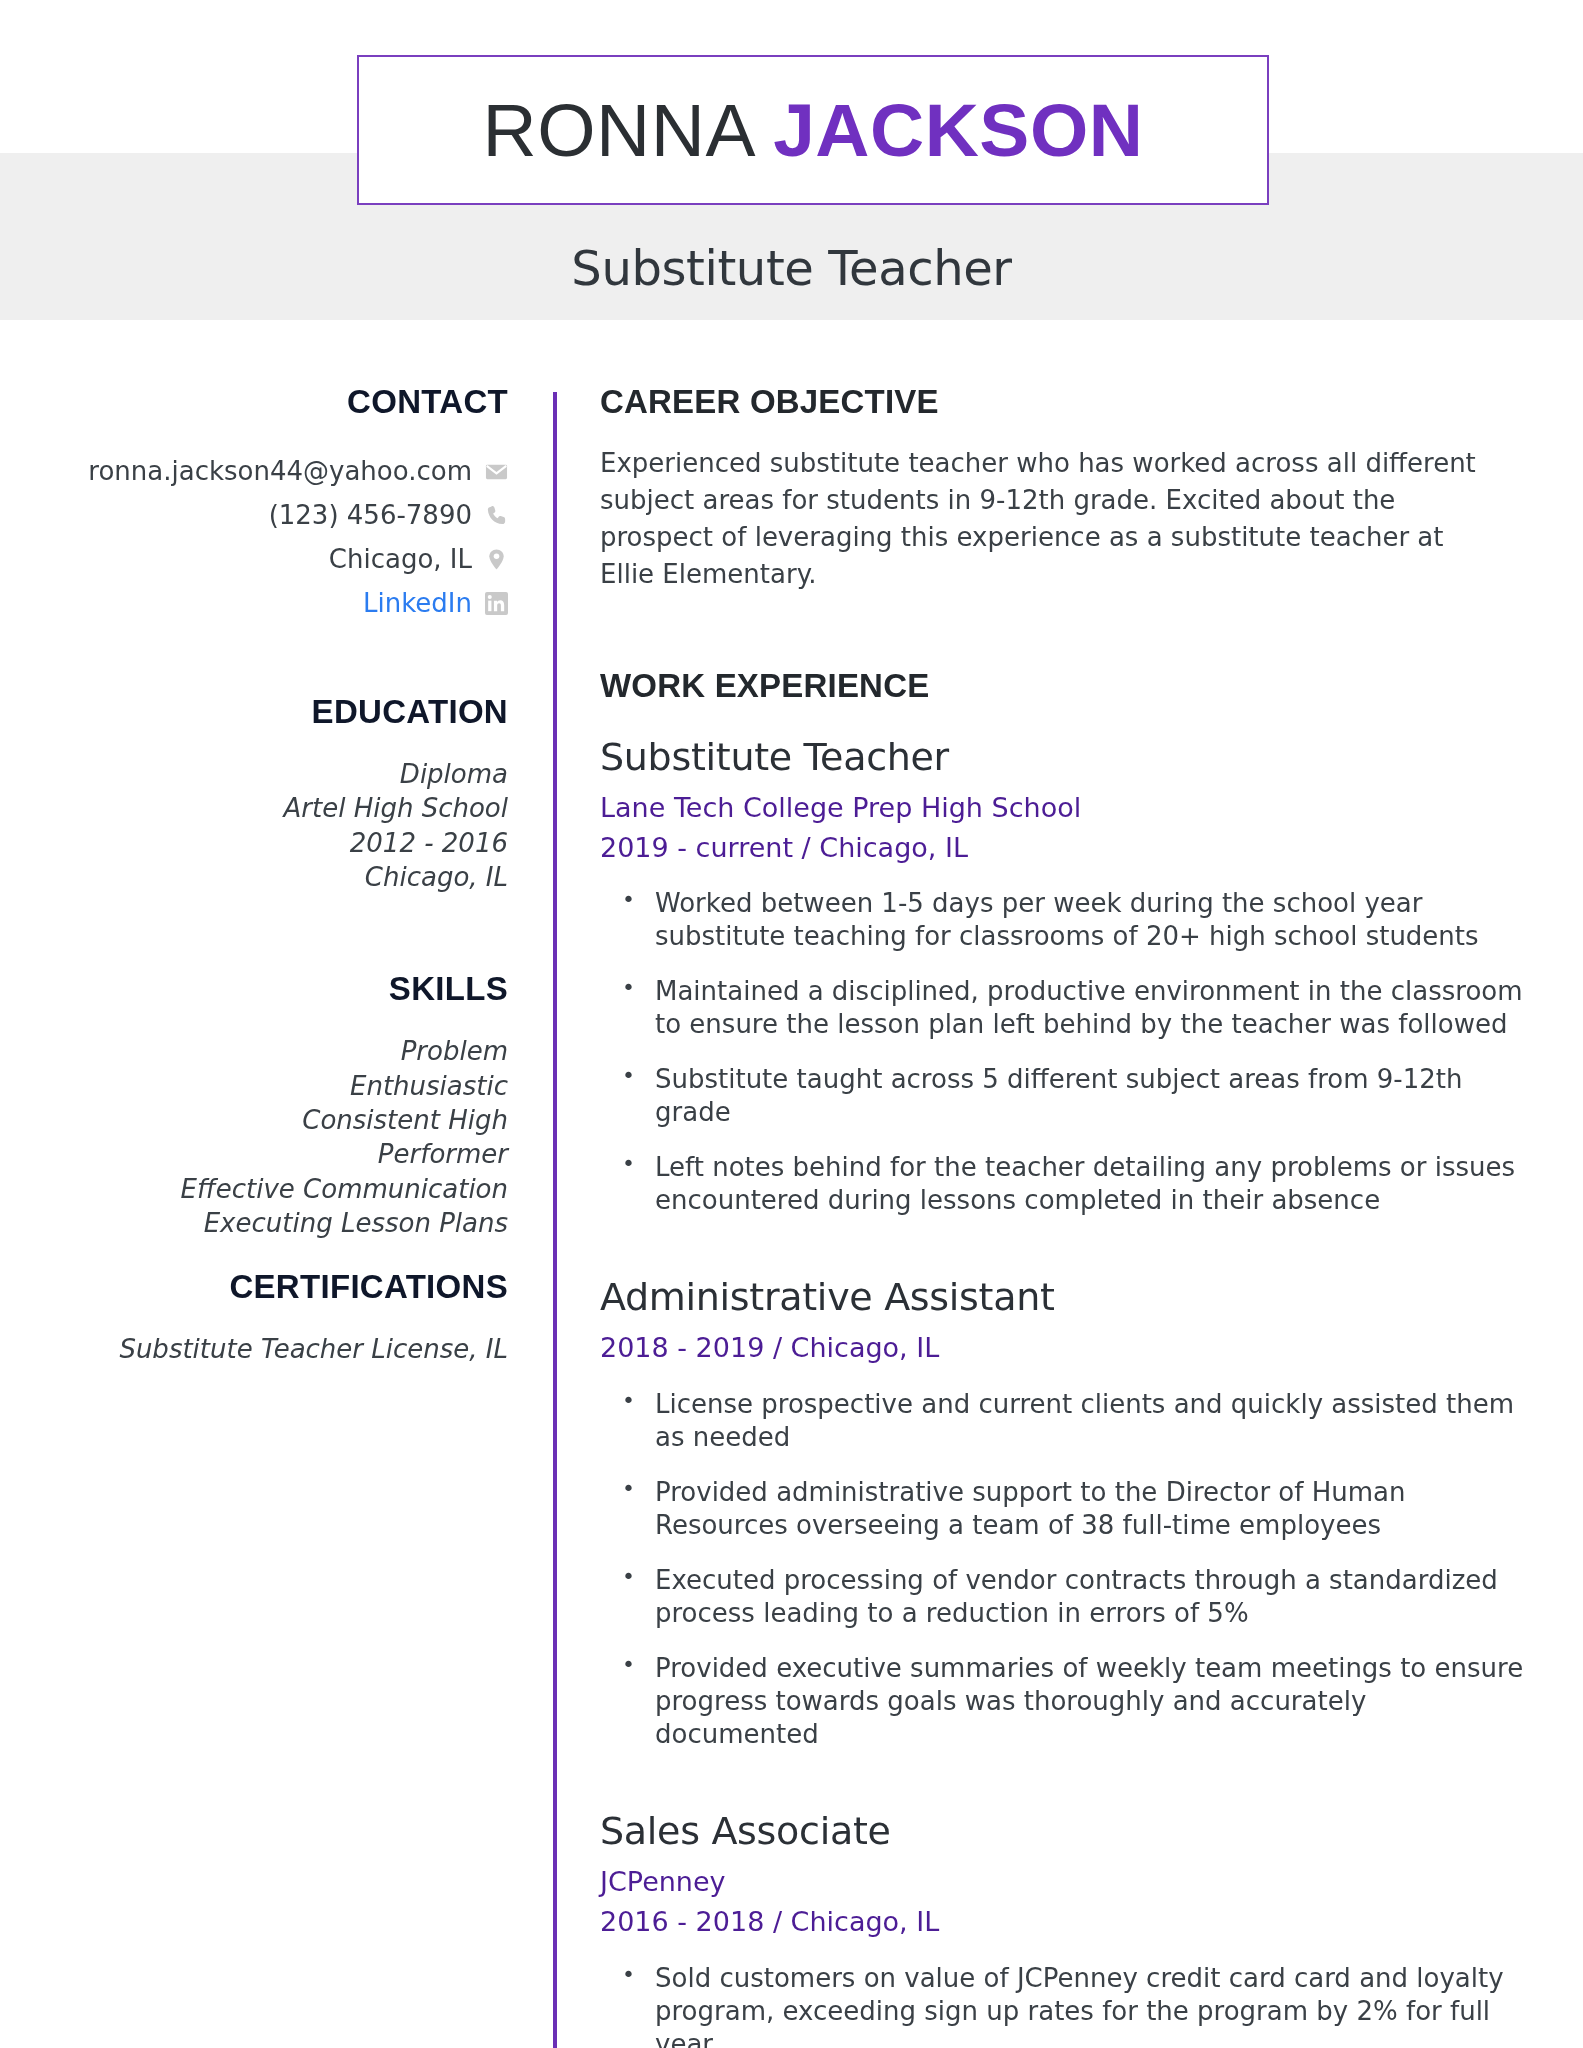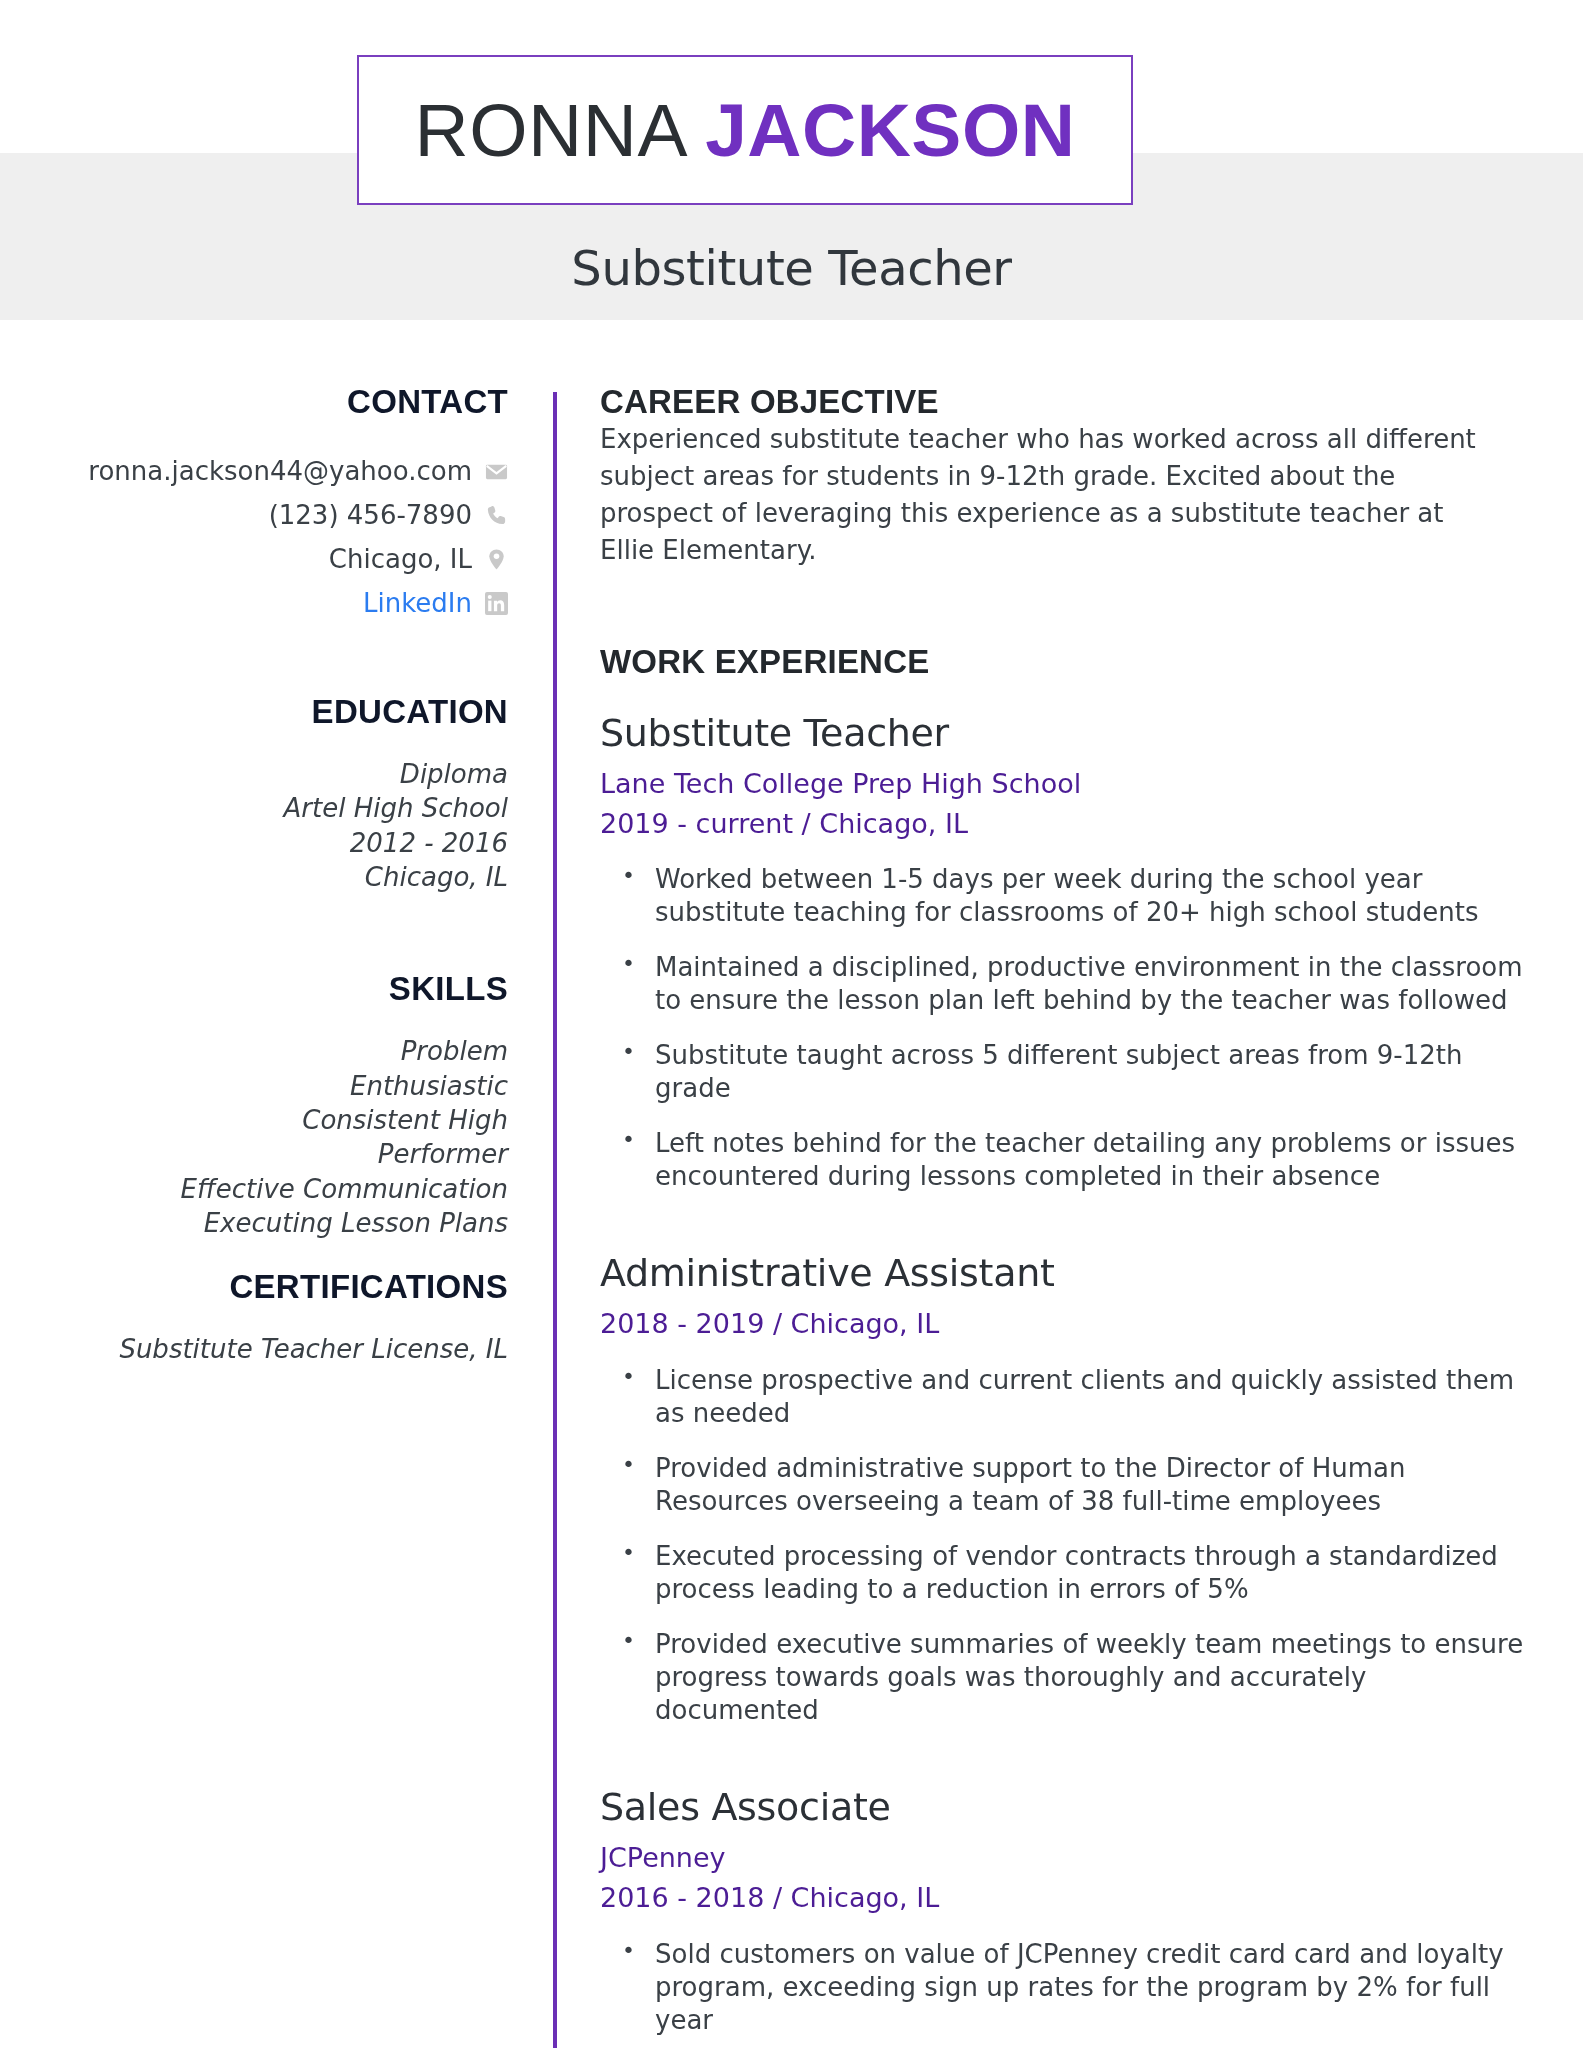--- a/index.html
+++ b/index.html
@@ -26,21 +26,21 @@
     top: 153px;
     width: 1583px;
     height: 167px;
     background: #efefef;
   }
 
   .name-box {
     position: absolute;
     left: 357px;
     top: 55px;
-    width: 776px;
+    width: 912px;
     height: 150px;
     border: 2px solid #7a3fbf;
     background: #ffffff;
     display: flex;
     align-items: center;
     justify-content: center;
     z-index: 3;
   }
 
   .name-line {
@@ -158,20 +158,21 @@
 
   .main-heading {
     font-family: "Liberation Sans", sans-serif;
     font-size: 33px;
     font-weight: 700;
     color: #23282d;
     letter-spacing: 0.2px;
   }
 
   .objective-text {
+    margin-top: 24px;
     font-family: "DejaVu Sans", sans-serif;
     font-size: 26px;
     font-weight: 400;
     color: #3a4046;
     line-height: 1.42;
     max-width: 900px;
   }
 
   .work-section { margin-top: 74px; }
 

